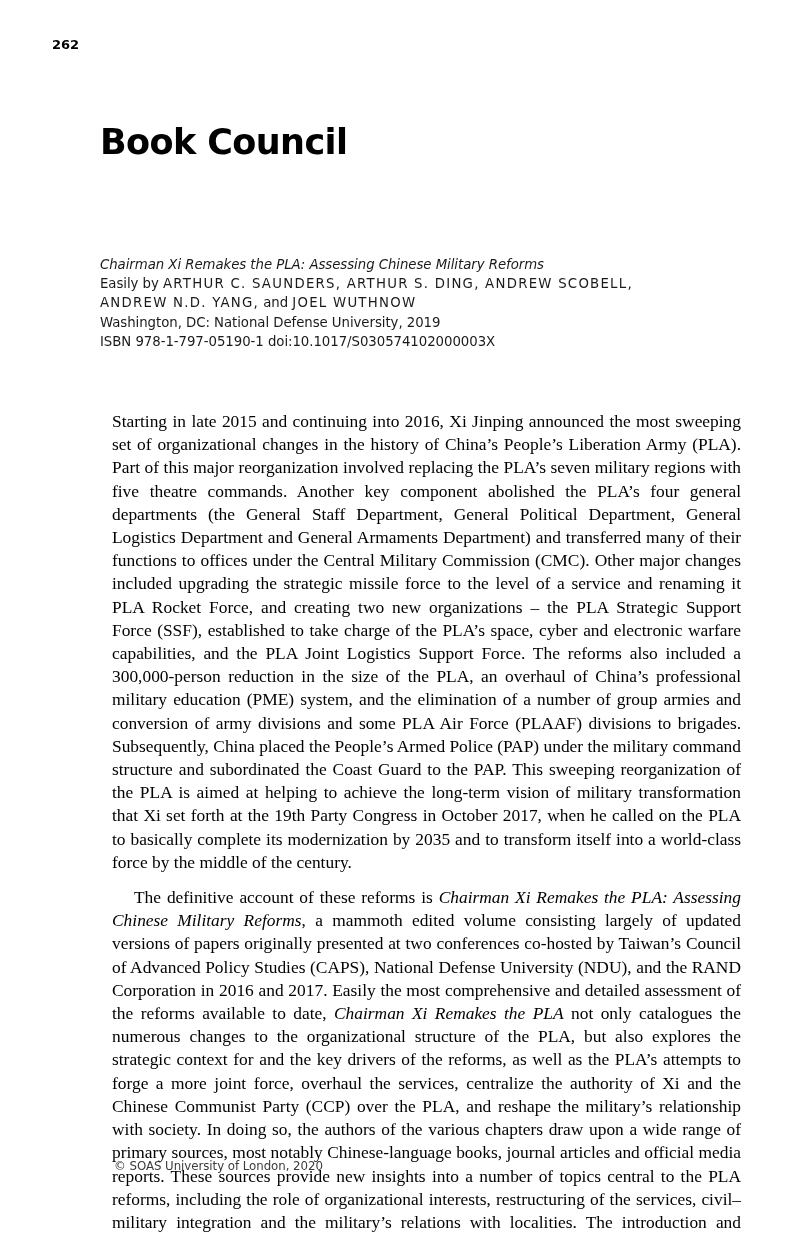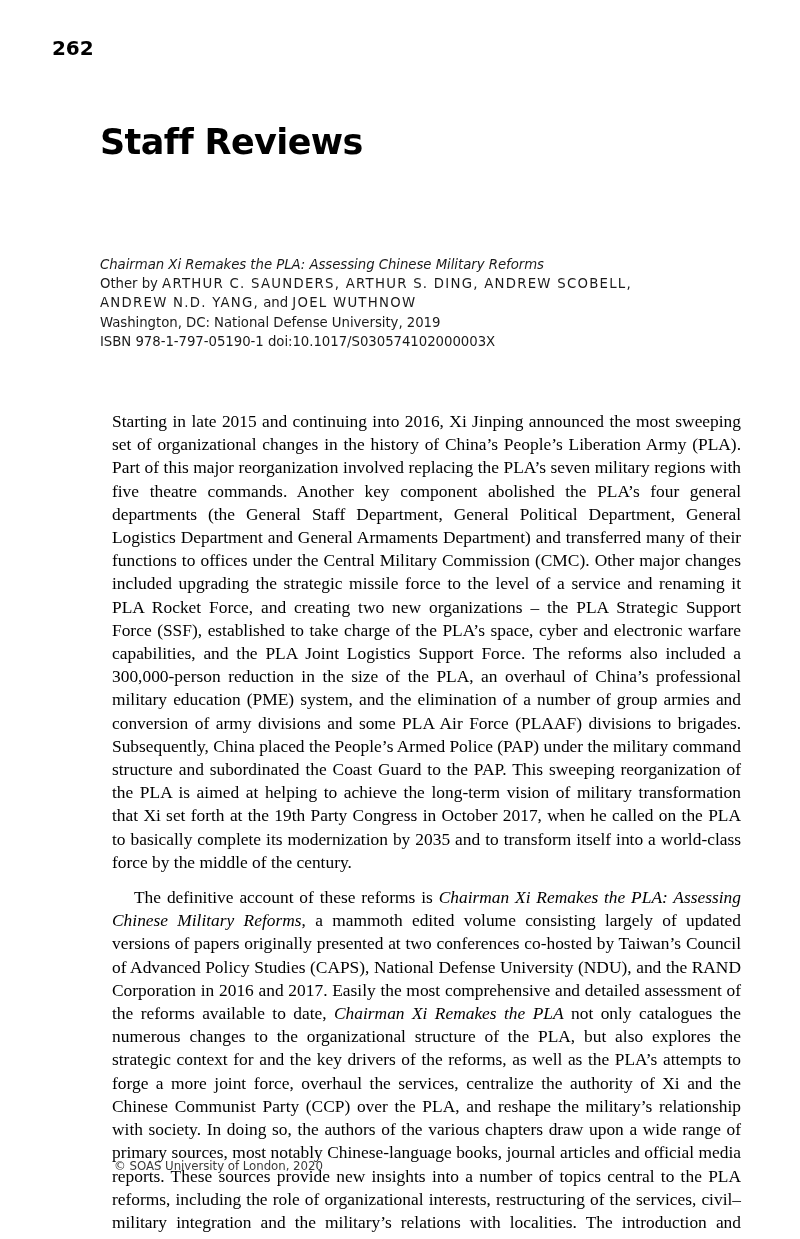--- a/index.html
+++ b/index.html
@@ -24,21 +24,21 @@
     width: 800px;
     height: 1239px;
   }
 
   
   .folio {
     position: absolute;
     left: 52px;
     top: 38px;
     font-family: "DejaVu Sans", "Liberation Sans", sans-serif;
-    font-size: 20px;
+    font-size: 13px;
     font-weight: 700;
     letter-spacing: -0.1px;
     line-height: 1;
     color: #000;
   }
 
   
   .section-title {
     position: absolute;
     left: 100px;
@@ -122,25 +122,25 @@
     margin-left: 14px;
   }
 </style>
 </head>
 <body>
 
 <div class="page">
 
   <div class="folio">262</div>
 
-  <h1 class="section-title">Staff Reviews</h1>
+  <h1 class="section-title">Book Council</h1>
 
   <div class="citation">
     <span class="book-title">Chairman Xi Remakes the PLA: Assessing Chinese Military Reforms</span>
-    <span class="editors"><span>Other by </span><span class="name">ARTHUR C. SAUNDERS, ARTHUR S. DING, ANDREW SCOBELL,</span></span>
+    <span class="editors"><span>Easily by </span><span class="name">ARTHUR C. SAUNDERS, ARTHUR S. DING, ANDREW SCOBELL,</span></span>
     <span class="editors"><span class="name">ANDREW N.D. YANG,</span><span> and </span><span class="name">JOEL WUTHNOW</span></span>
     <span class="imprint">Washington, DC: National Defense University, 2019</span>
     <span class="ids">ISBN 978-1-797-05190-1 doi:10.1017/S030574102000003X</span>
   </div>
 
   <div class="body-text">
     <p><span>Starting in late 2015 and continuing into 2016, Xi Jinping announced the most sweeping set of organizational changes in the history of China’s People’s Liberation Army (PLA). Part of this major reorganization involved replacing the PLA’s seven military regions with five theatre commands. Another key component abolished the PLA’s four general departments (the General Staff Department, General Political Department, General Logistics Department and General Armaments Department) and transferred many of their functions to offices under the Central Military Commission (CMC). Other major changes included upgrading the strategic missile force to the level of a service and renaming it PLA Rocket Force, and creating two new organizations – the PLA Strategic Support Force (SSF), established to take charge of the PLA’s space, cyber and electronic warfare capabilities, and the PLA Joint Logistics Support Force. The reforms also included a 300,000-person reduction in the size of the PLA, an overhaul of China’s professional military education (PME) system, and the elimination of a number of group armies and conversion of army divisions and some PLA Air Force (PLAAF) divisions to brigades. Subsequently, China placed the People’s Armed Police (PAP) under the military command structure and subordinated the Coast Guard to the PAP. This sweeping reorganization of the PLA is aimed at helping to achieve the long-term vision of military transformation that Xi set forth at the 19th Party Congress in October 2017, when he called on the PLA to basically complete its modernization by 2035 and to transform itself into a world-class force by the middle of the century.</span></p>
     <p><span>The definitive account of these reforms is </span><i>Chairman Xi Remakes the PLA: Assessing Chinese Military Reforms</i><span>, a mammoth edited volume consisting largely of updated versions of papers originally presented at two conferences co-hosted by Taiwan’s Council of Advanced Policy Studies (CAPS), National Defense University (NDU), and the RAND Corporation in 2016 and 2017. Easily the most comprehensive and detailed assessment of the reforms available to date, </span><i>Chairman Xi Remakes the PLA</i><span> not only catalogues the numerous changes to the organizational structure of the PLA, but also explores the strategic context for and the key drivers of the reforms, as well as the PLA’s attempts to forge a more joint force, overhaul the services, centralize the authority of Xi and the Chinese Communist Party (CCP) over the PLA, and reshape the military’s relationship with society. In doing so, the authors of the various chapters draw upon a wide range of primary sources, most notably Chinese-language books, journal articles and official media reports. These sources provide new insights into a number of topics central to the PLA reforms, including the role of organizational interests, restructuring of the services, civil–military integration and the military’s relations with localities. The introduction and conclusion</span></p>
   </div>
 

